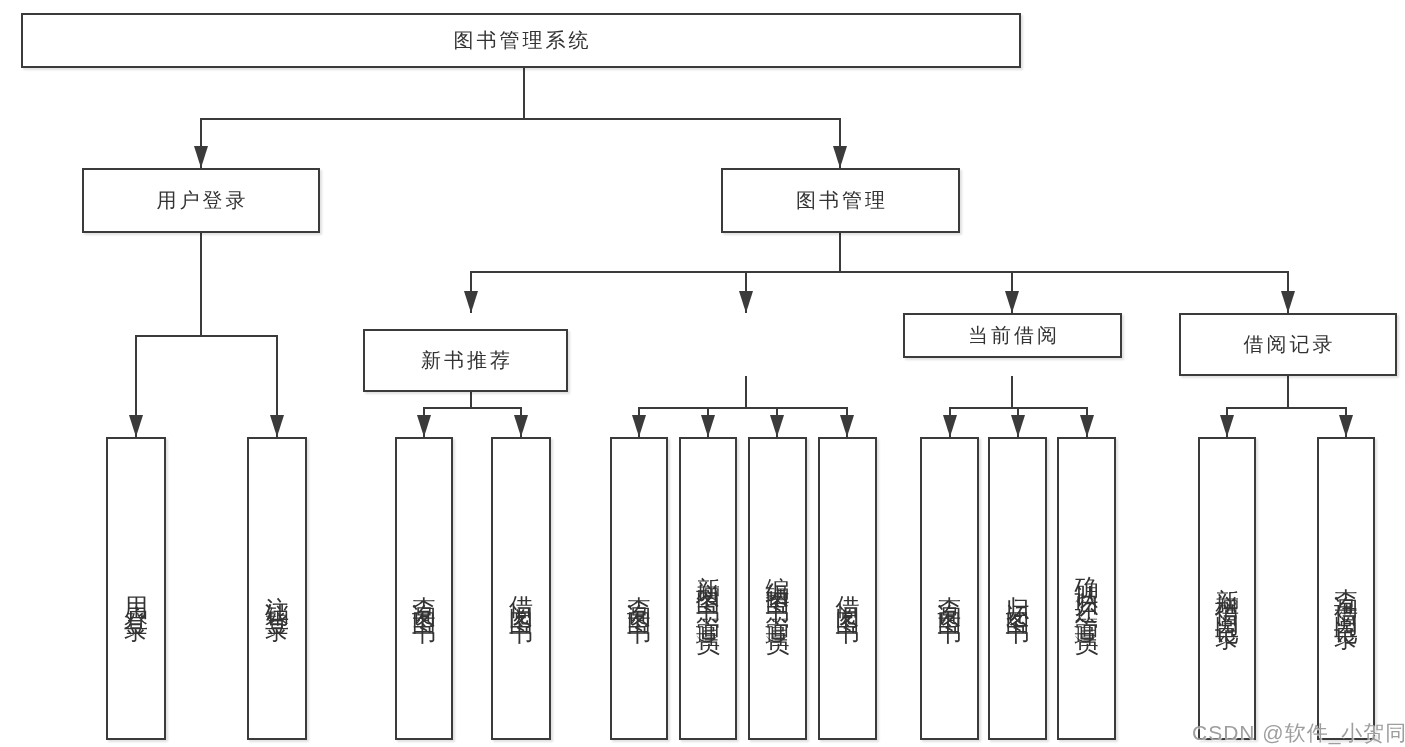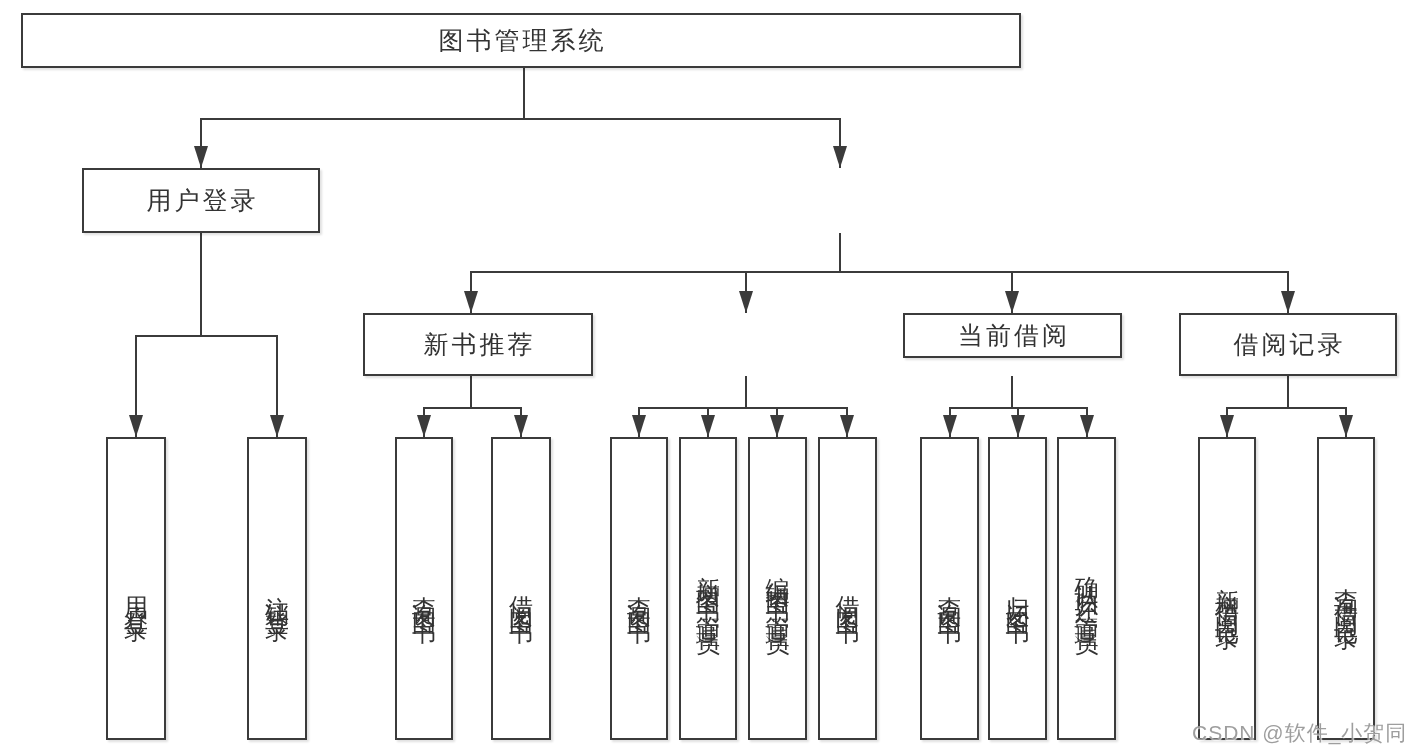--- a/index.html
+++ b/index.html
@@ -5,38 +5,38 @@
   html,body{margin:0;padding:0;background:#ffffff;}
   #canvas{
     position:relative;width:1405px;height:747px;background:#ffffff;overflow:hidden;
     font-family:"Liberation Sans","DejaVu Sans",sans-serif;color:#333333;
   }
   .box{
     position:absolute;box-sizing:border-box;background:#ffffff;
     border:2px solid #3b3b3b;display:flex;align-items:center;justify-content:center;
     box-shadow:2px 2px 2px rgba(0,0,0,0.12);
   }
-  .box .lbl{font-size:25px;letter-spacing:3px;padding-left:3px;white-space:nowrap;}
+  .box .lbl{font-size:20px;letter-spacing:3px;padding-left:3px;white-space:nowrap;}
   .vbox .lbl{
     writing-mode:vertical-rl;text-orientation:mixed;
     font-size:24px;letter-spacing:8px;padding-left:0;padding-top:8px;white-space:nowrap;
   }
   .hl,.vl{position:absolute;background:#3b3b3b;}
   .hl{height:2px;}
   .vl{width:2px;}
   .arr{
     position:absolute;width:0;height:0;
     border-left:7px solid transparent;border-right:7px solid transparent;
     border-top:22px solid #3b3b3b;
   }
   
   #n-root{left:21px;top:13px;width:1000px;height:55px;}
   #n-user-login{left:82px;top:168px;width:238px;height:65px;}
   #n-book-mgmt{left:721px;top:168px;width:239px;height:65px;}
-  #n-new-book-rec{left:363px;top:313px;width:230px;height:63px;}
+  #n-new-book-rec{left:363px;top:329px;width:205px;height:63px;}
   #n-book-borrow{left:636px;top:313px;width:221px;height:63px;}
   #n-current-borrow{left:903px;top:313px;width:219px;height:45px;}
   #n-borrow-records{left:1179px;top:313px;width:218px;height:63px;}
   .leaf{top:437px;height:303px;}
   #n-leaf-login{left:106px;width:60px;}
   #n-leaf-logout{left:247px;width:60px;}
   #n-nbr-query{left:395px;width:58px;}
   #n-nbr-borrow{left:491px;width:60px;}
   #n-bb-query{left:610px;width:58px;}
   #n-bb-add{left:679px;width:58px;}
@@ -113,20 +113,23 @@
   <div class="arr" style="left:1220px;top:415px"></div>
   <div class="arr" style="left:1339px;top:415px"></div>
 
   <div class="box" id="n-root">
     <span class="lbl">图书管理系统</span>
   </div>
 
   <div class="box" id="n-user-login">
     <span class="lbl">用户登录</span>
   </div>
+  <div class="box" id="n-book-mgmt">
+    <span class="lbl">图书管理</span>
+  </div>
 
   <div class="box" id="n-new-book-rec">
     <span class="lbl">新书推荐</span>
   </div>
   <div class="box" id="n-current-borrow">
     <span class="lbl">当前借阅</span>
   </div>
   <div class="box" id="n-borrow-records">
     <span class="lbl">借阅记录</span>
   </div>

